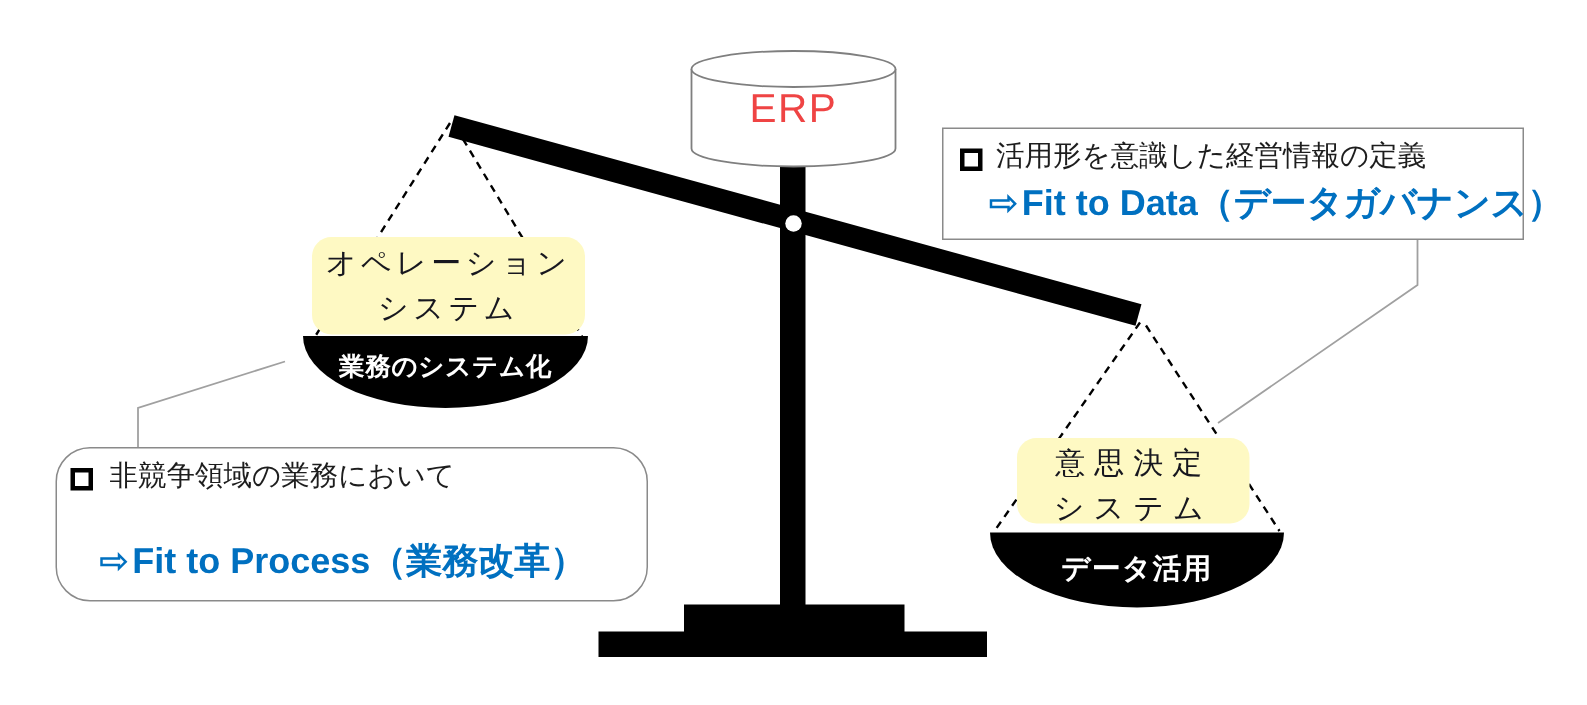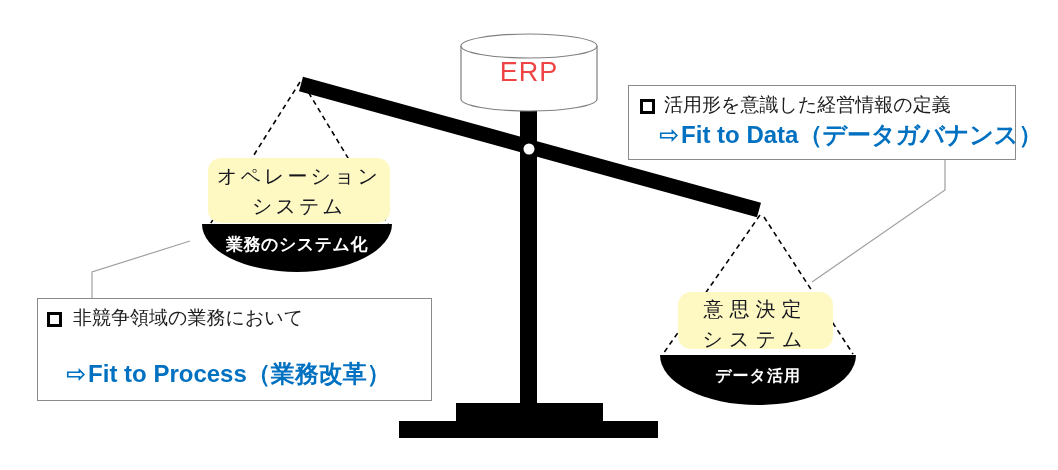--- a/index.html
+++ b/index.html
@@ -20,26 +20,26 @@
   }
   .pan-box-left{left:208px;top:158px;width:182px;height:65px;padding-top:3px;box-sizing:border-box;}
   .pan-box-right{left:678px;top:292px;width:155px;height:57px;padding-top:2px;box-sizing:border-box;}
   .pan-line{font-size:20px;line-height:30px;letter-spacing:3px;}
   .pan-box-right .pan-line{letter-spacing:6px;}
   
   .bowl-label{
     color:#ffffff;font-weight:700;text-align:center;
   }
   .bowl-label-left{left:202px;top:233px;width:190px;font-size:17px;letter-spacing:0.5px;font-family:Liberation Serif, serif;}
-  .bowl-label-right{left:660px;top:366px;width:196px;font-size:16px;letter-spacing:1px;}
+  .bowl-label-right{left:660px;top:366px;width:196px;font-size:19px;letter-spacing:1px;}
   
   .callout{
     background:#ffffff;border:1.5px solid #8a8a8a;box-sizing:border-box;
   }
-  .callout-left{left:37px;top:298px;width:395px;height:103px;}
+  .callout-left{left:37px;top:298px;width:395px;height:103px;border-radius:23px;}
   .callout-right{left:628px;top:85px;width:388px;height:75px;}
   .bullet{
     position:absolute;width:9px;height:9px;border:3px solid #000000;background:#fff;
   }
   .callout-text{
     position:absolute;font-size:19px;line-height:26px;color:#1d1d1d;white-space:nowrap;
   }
   .highlight-line{
     position:absolute;font-size:24px;font-weight:700;color:#0070C0;white-space:nowrap;
   }

